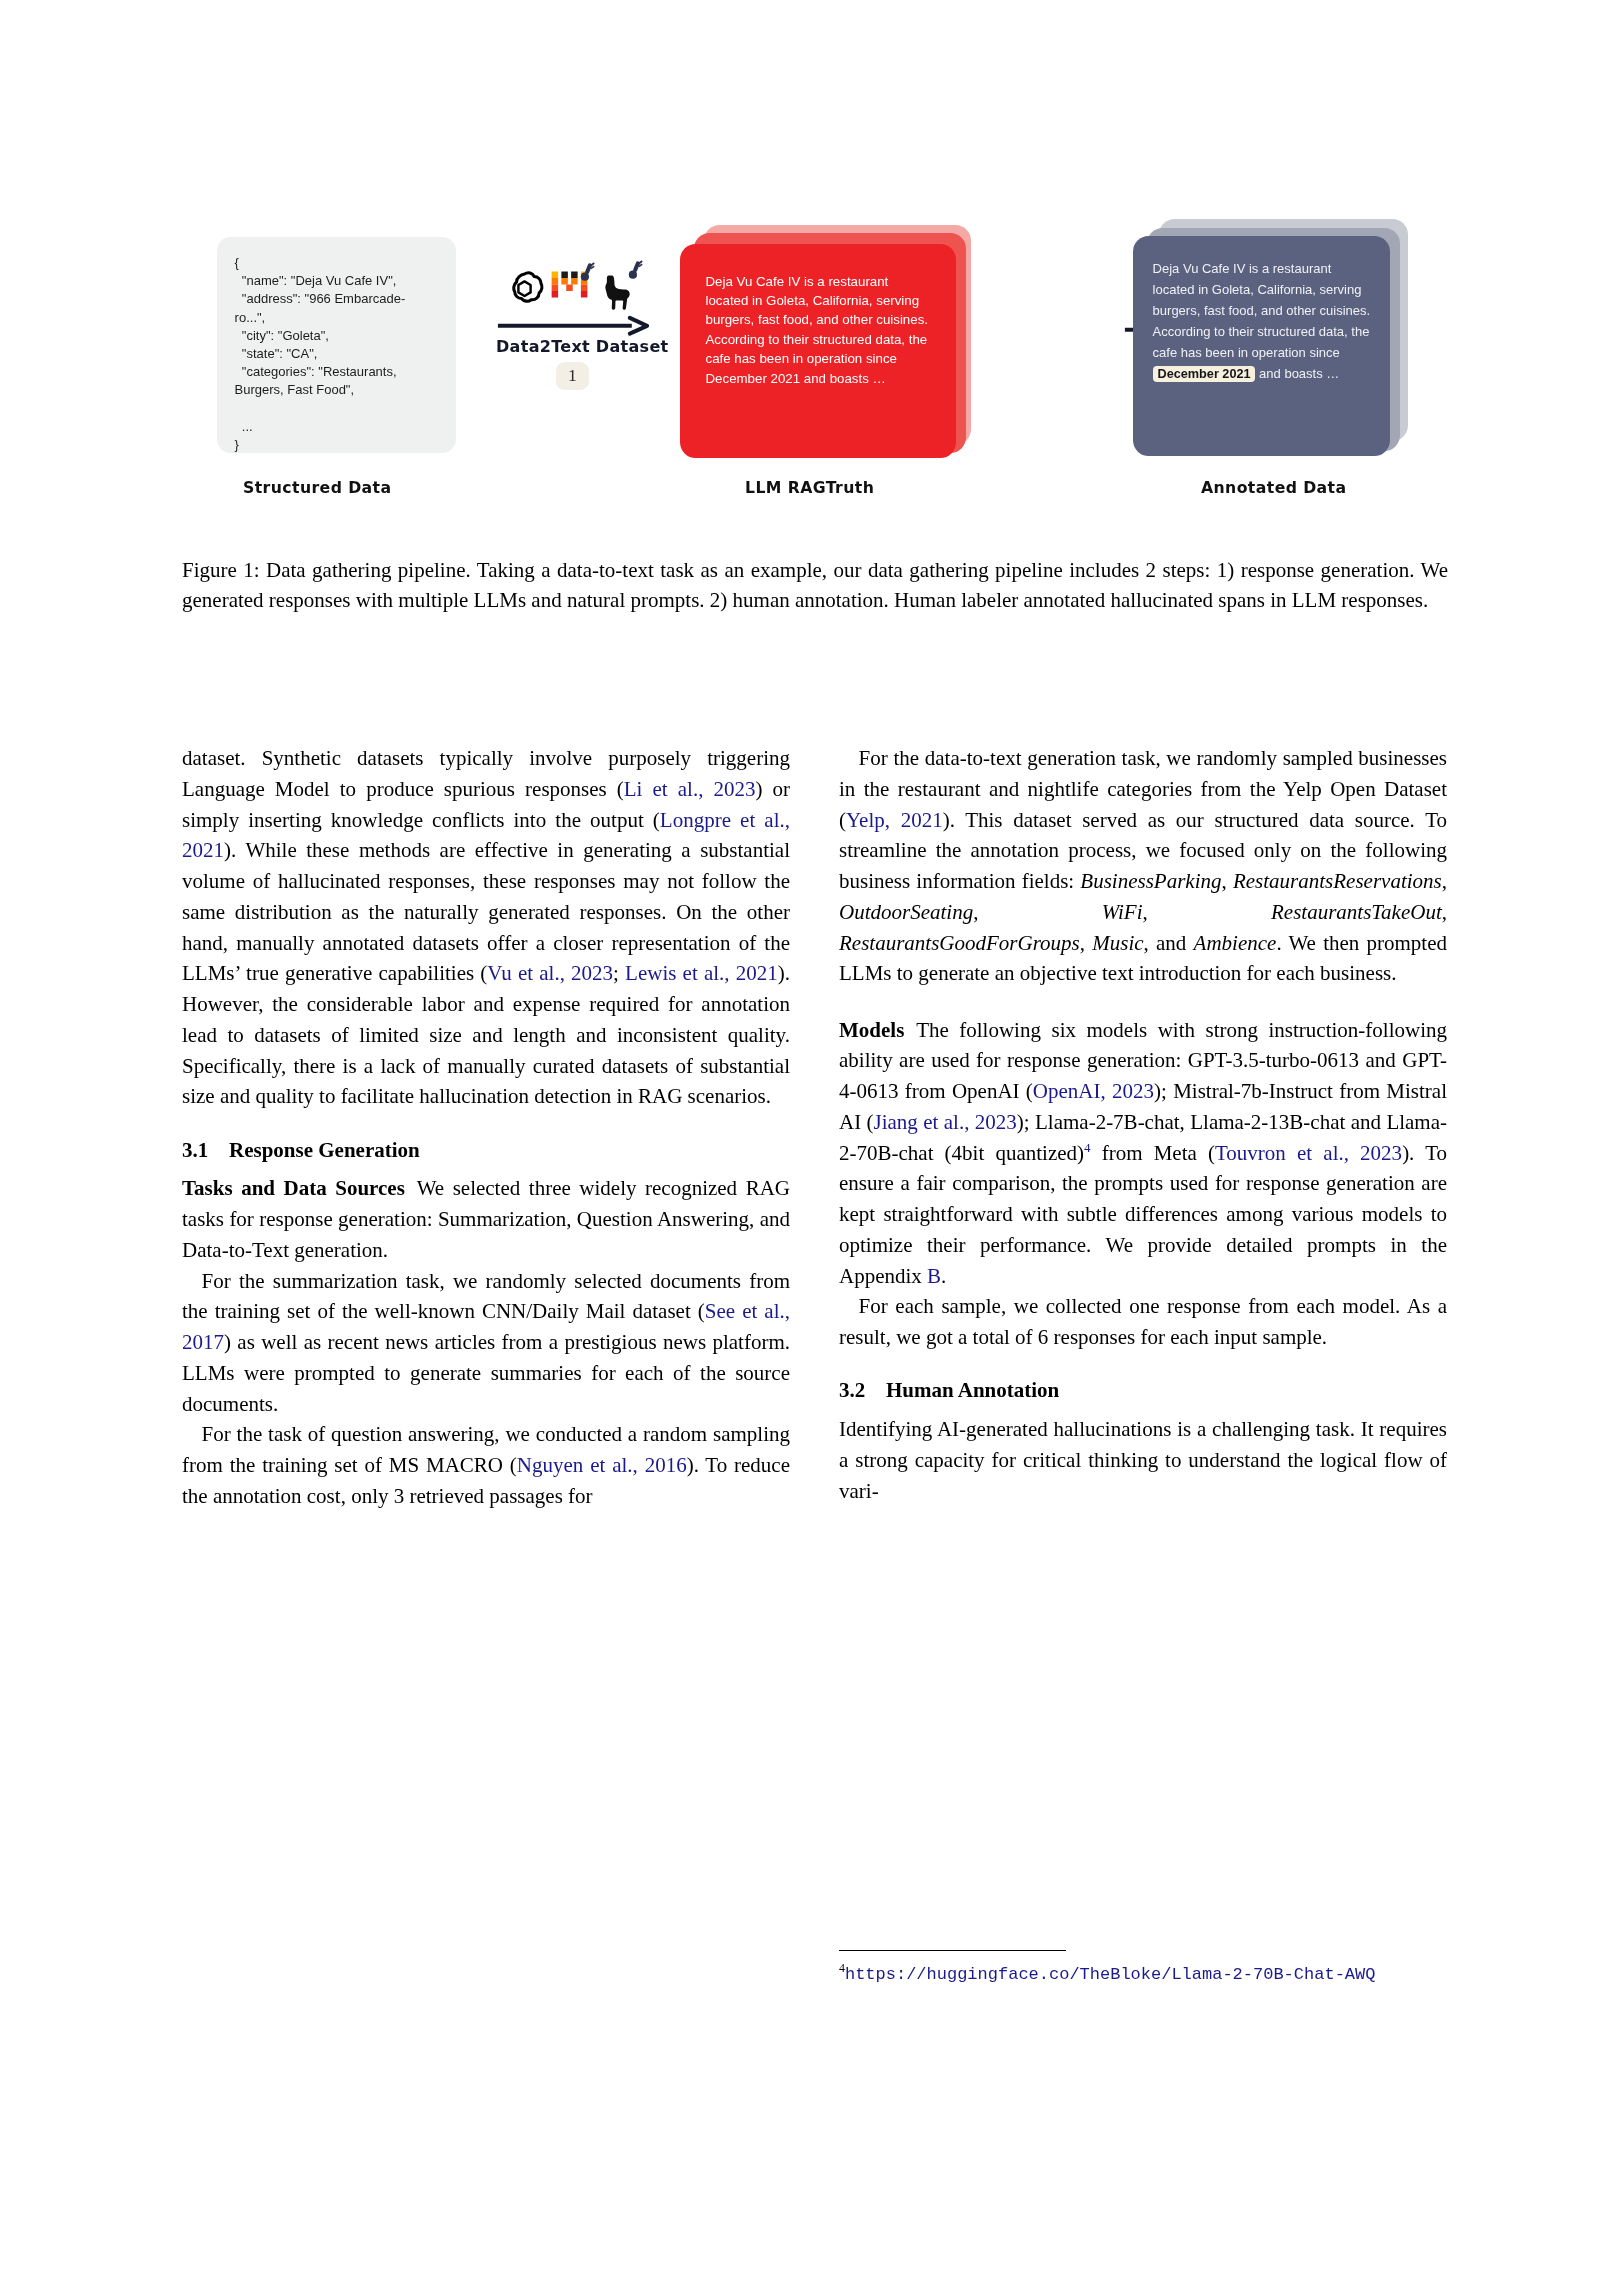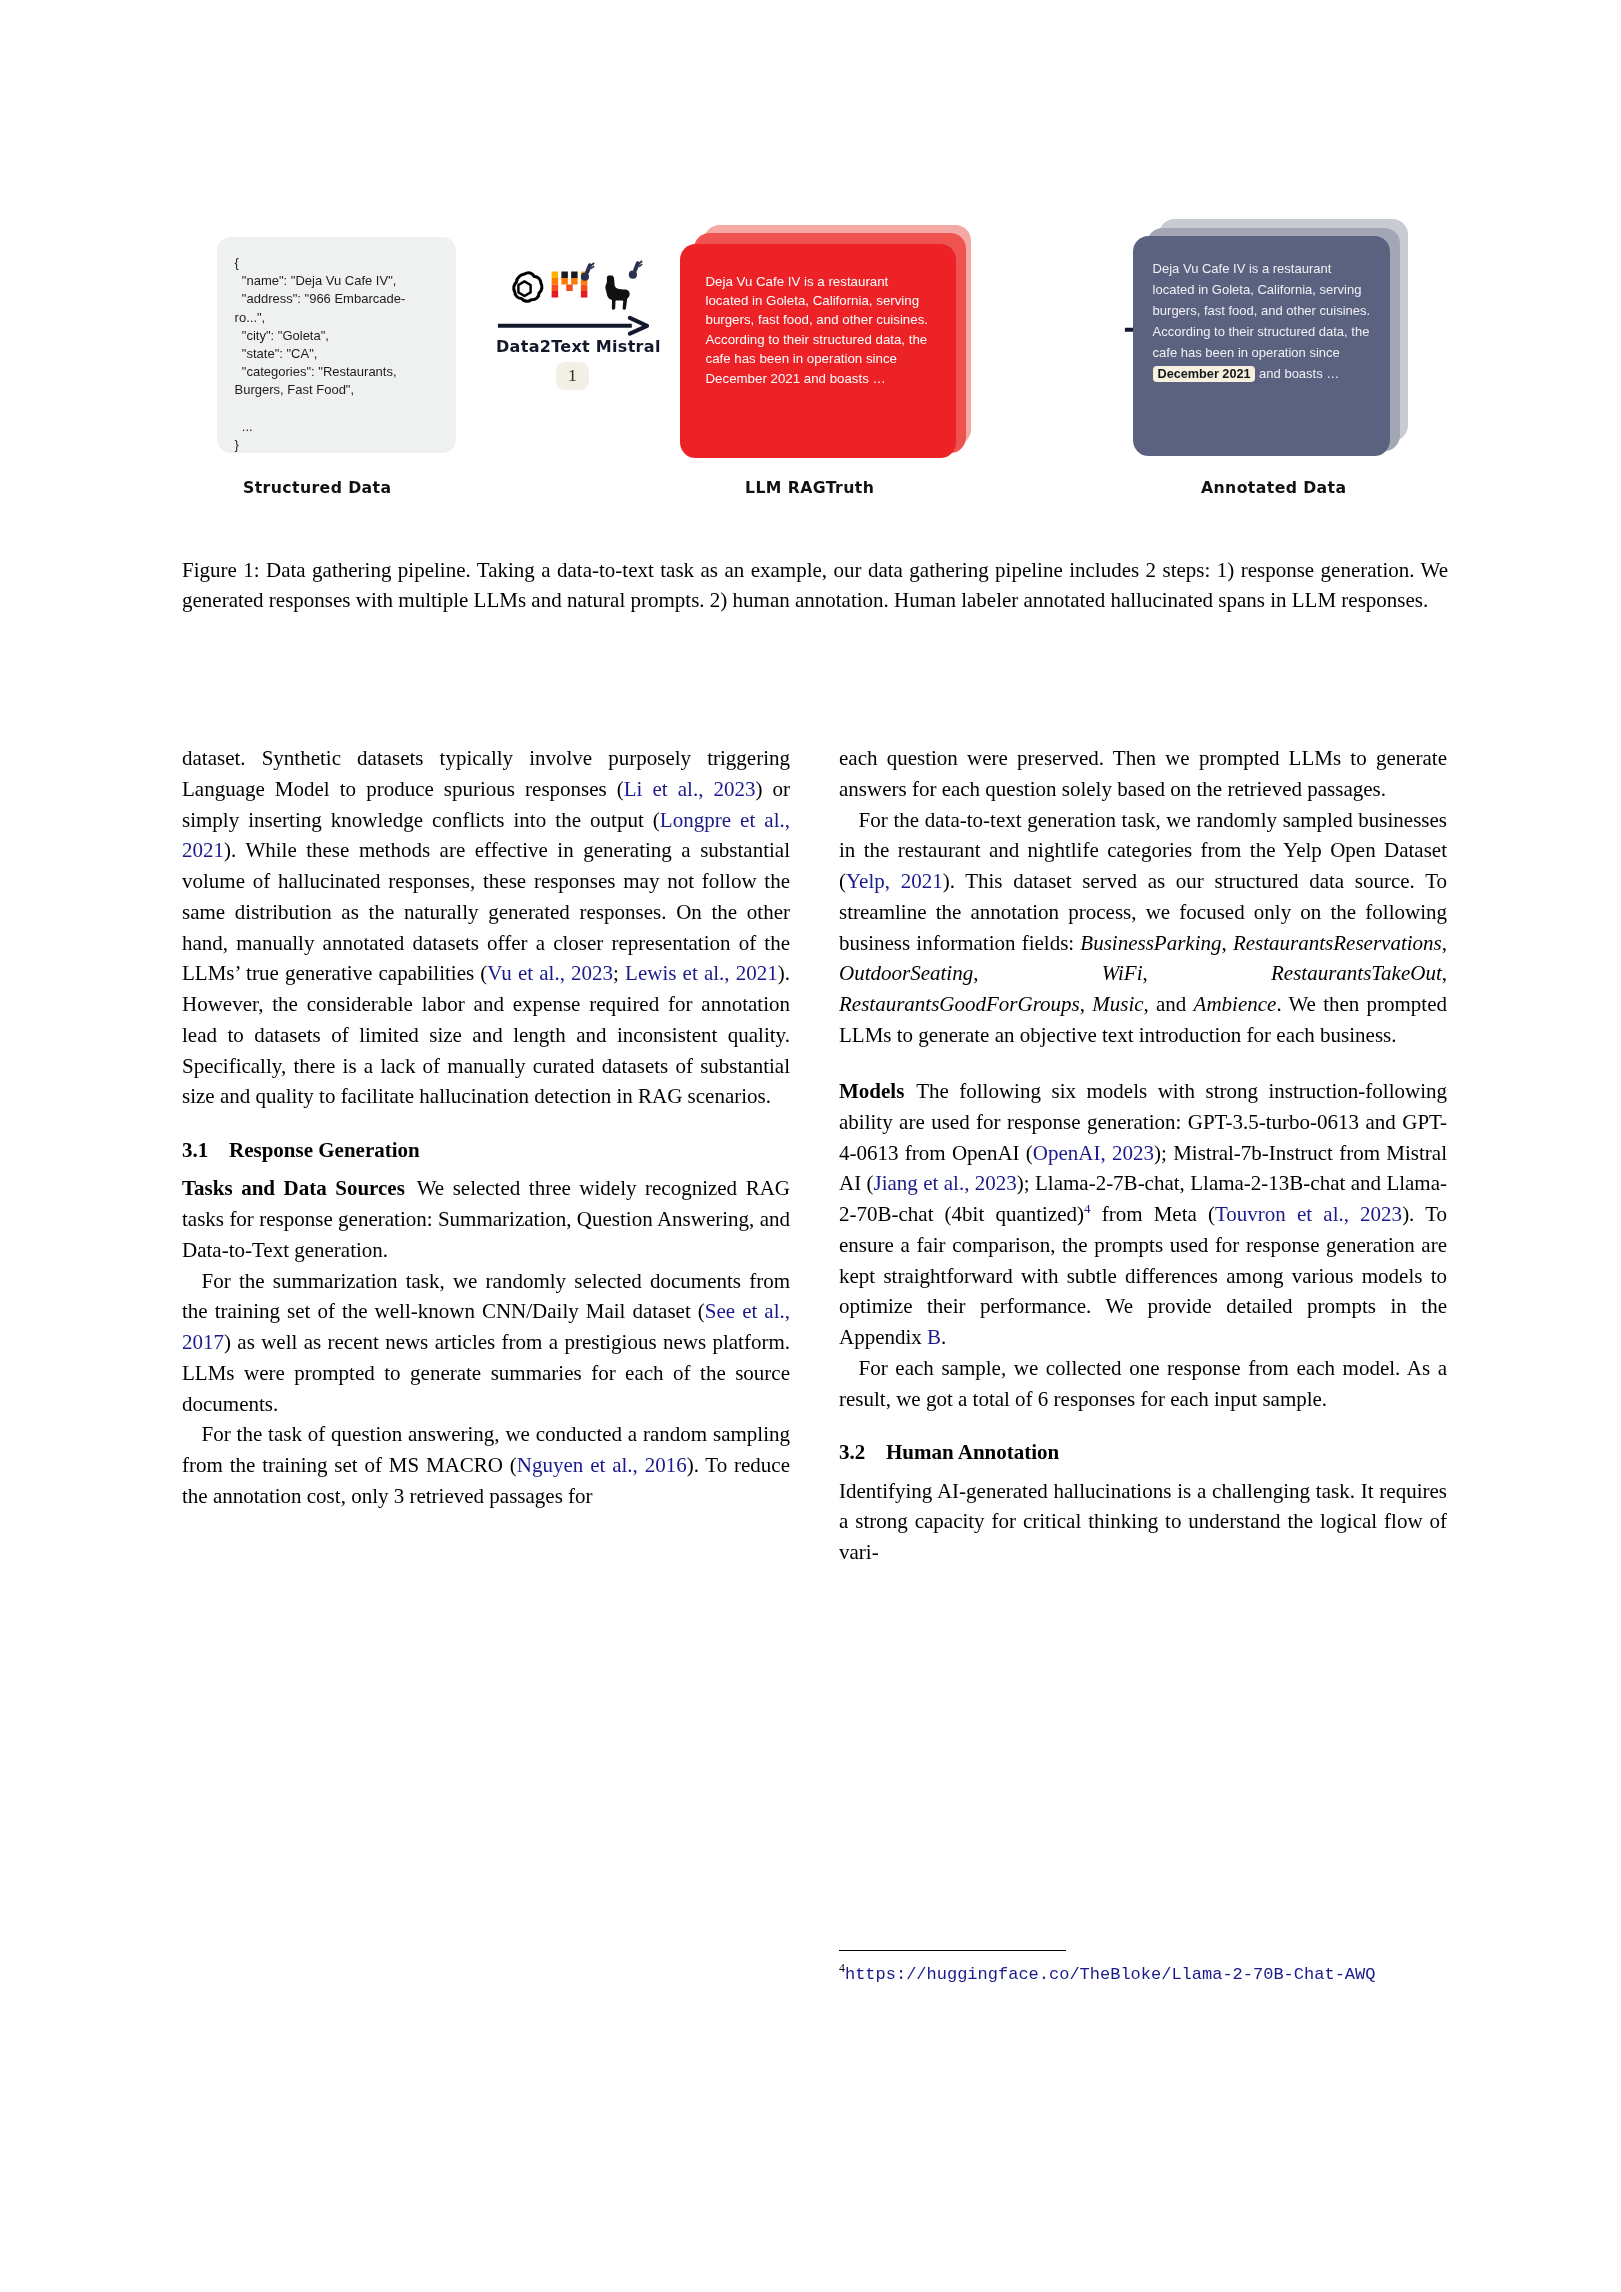--- a/index.html
+++ b/index.html
@@ -337,21 +337,21 @@
               <rect x="13" y="2" width="6" height="2.2" fill="#2b3150" transform="rotate(-38 16 3)"></rect>
               <rect x="14" y="6" width="5" height="2" fill="#2b3150" transform="rotate(-38 16 7)"></rect>
             </svg>
           </span>
         </div>
 
         <svg class="arrow-line" viewBox="0 0 160 22" preserveAspectRatio="none">
           <line x1="2" y1="11" x2="142" y2="11" stroke="#14182b" stroke-width="4.2"></line>
           <path d="M140 3 L158 11 L140 19" fill="none" stroke="#14182b" stroke-width="4.2" stroke-linecap="round" stroke-linejoin="round"></path>
         </svg>
-        <div class="arrow-label">Data2Text Mistral</div>
+        <div class="arrow-label">Data2Text Dataset</div>
         <div class="step-badge">1</div>
       </div>
 
       <div class="deck deck-red">
         <div class="layer l3"></div>
         <div class="layer l2"></div>
         <div class="layer l1"></div>
         <div class="body">Deja Vu Cafe IV is a restaurant located in Goleta, California, serving burgers, fast food, and other cuisines. According to their structured data, the cafe has been in operation since December 2021 and boasts …</div>
       </div>
 
@@ -397,21 +397,20 @@
 
     <p><span class="runin">Tasks and Data Sources</span><span class="runin-gap"></span><span>We selected three widely recognized RAG tasks for response generation: Summarization, Question Answering, and Data-to-Text generation.</span></p>
 
     <p class="indent"><span>For the summarization task, we randomly selected documents from the training set of the well-known CNN/Daily Mail dataset (</span><span class="cite">See et al., 2017</span><span>) as well as recent news articles from a prestigious news platform. LLMs were prompted to generate summaries for each of the source documents.</span></p>
 
     <p class="indent"><span>For the task of question answering, we conducted a random sampling from the training set of MS MACRO (</span><span class="cite">Nguyen et al., 2016</span><span>). To reduce the annotation cost, only 3 retrieved passages for</span></p>
   </div>
 
   <div class="col col-right">
 
-    <p>each question were preserved. Then we prompted LLMs to generate answers for each question solely based on the retrieved passages.</p>
 
     <p class="indent"><span>For the data-to-text generation task, we randomly sampled businesses in the restaurant and nightlife categories from the Yelp Open Dataset (</span><span class="cite">Yelp, 2021</span><span>). This dataset served as our structured data source. To streamline the annotation process, we focused only on the following business information fields: </span><em>BusinessParking</em>, <em>RestaurantsReservations</em>, <em>OutdoorSeating</em>, <em>WiFi</em>, <em>RestaurantsTakeOut</em>, <em>RestaurantsGoodForGroups</em>, <em>Music</em>, and <em>Ambience</em><span>. We then prompted LLMs to generate an objective text introduction for each business.</span></p>
 
     <p style="margin-top:25.5px"><span class="runin">Models</span><span class="runin-gap"></span><span>The following six models with strong instruction-following ability are used for response generation: GPT-3.5-turbo-0613 and GPT-4-0613 from OpenAI (</span><span class="cite">OpenAI, 2023</span><span>); Mistral-7b-Instruct from Mistral AI (</span><span class="cite">Jiang et al., 2023</span><span>); Llama-2-7B-chat, Llama-2-13B-chat and Llama-2-70B-chat (4bit quantized)</span><sup class="cite-sup">4</sup><span> from Meta (</span><span class="cite">Touvron et al., 2023</span><span>). To ensure a fair comparison, the prompts used for response generation are kept straightforward with subtle differences among various models to optimize their performance. We provide detailed prompts in the Appendix </span><span class="lnk">B</span><span>.</span></p>
 
     <p class="indent">For each sample, we collected one response from each model. As a result, we got a total of 6 responses for each input sample.</p>
 
     <h3 class="subsec"><span class="num">3.2</span><span>Human Annotation</span></h3>
 
     <p>Identifying AI-generated hallucinations is a challenging task. It requires a strong capacity for critical thinking to understand the logical flow of vari-</p>

